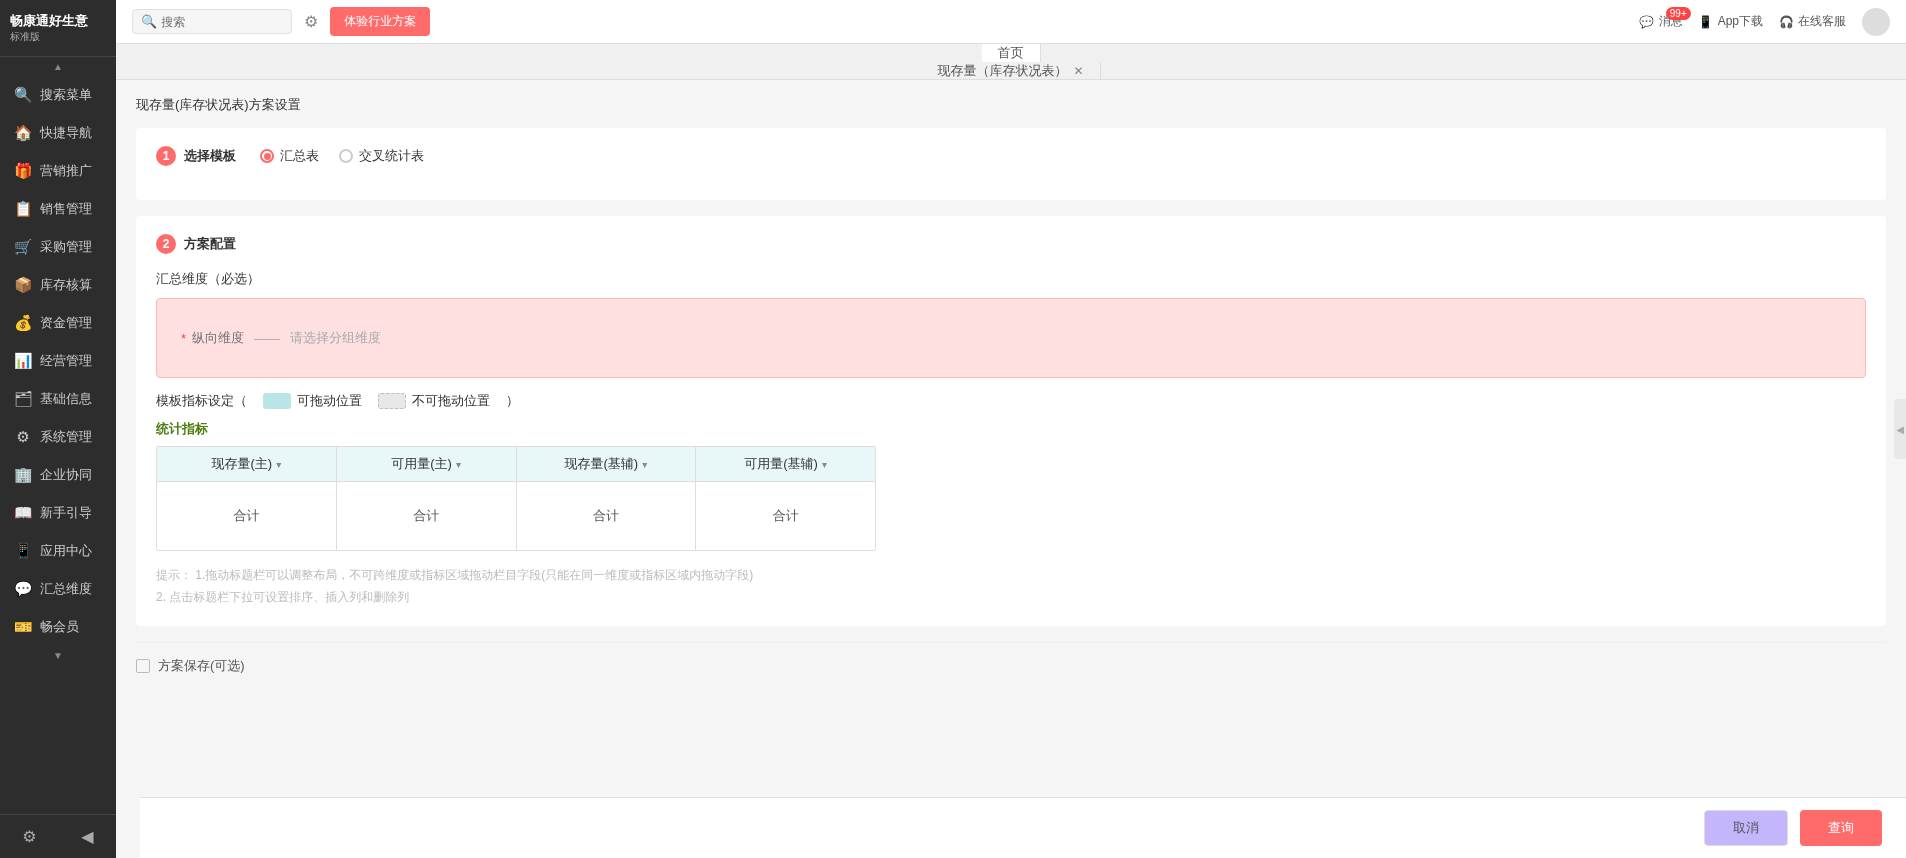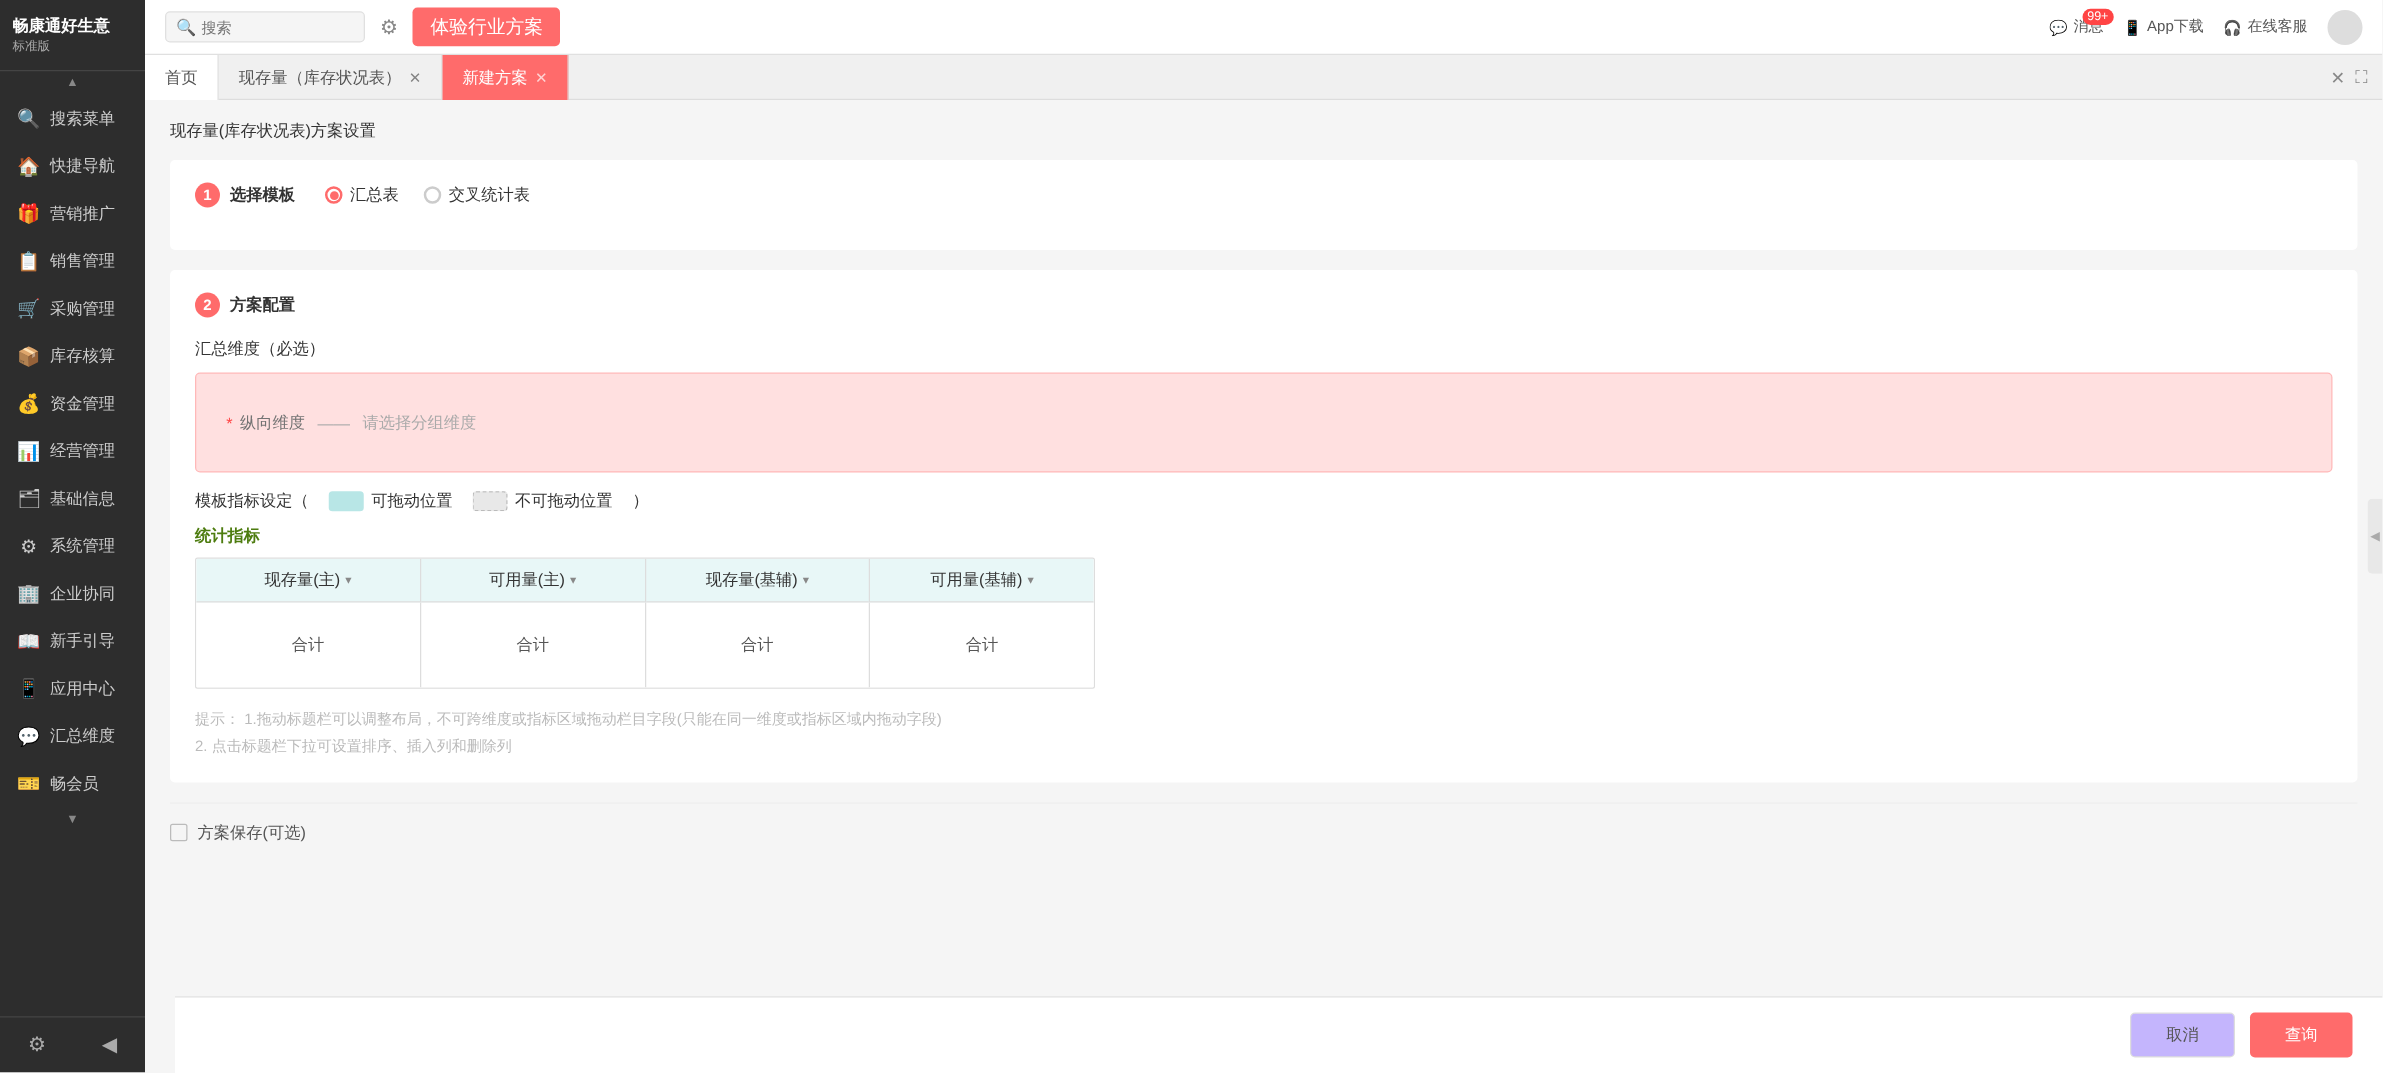--- a/index.html
+++ b/index.html
@@ -107,21 +107,21 @@
       color: #888;
       font-size: 16px;
       cursor: pointer;
     }
     .topbar-trial-btn {
       background: #ff6b6b;
       color: #fff;
       border: none;
       border-radius: 4px;
       padding: 6px 14px;
-      font-size: 15px;
+      font-size: 12px;
       cursor: pointer;
     }
     .topbar-right {
       display: flex;
       align-items: center;
       gap: 16px;
       font-size: 12px;
       color: #555;
     }
     .topbar-right .badge-item {
@@ -150,20 +150,21 @@
 
     
     .tabs-bar {
       background: #f0f0f0;
       display: flex;
       align-items: center;
       padding: 0;
       border-bottom: 1px solid #ddd;
       flex-shrink: 0;
       height: 36px;
+      flex-direction: column;
     }
     .tab-item {
       display: flex;
       align-items: center;
       padding: 0 16px;
       height: 36px;
       font-size: 13px;
       cursor: pointer;
       color: #555;
       border-right: 1px solid #ddd;

